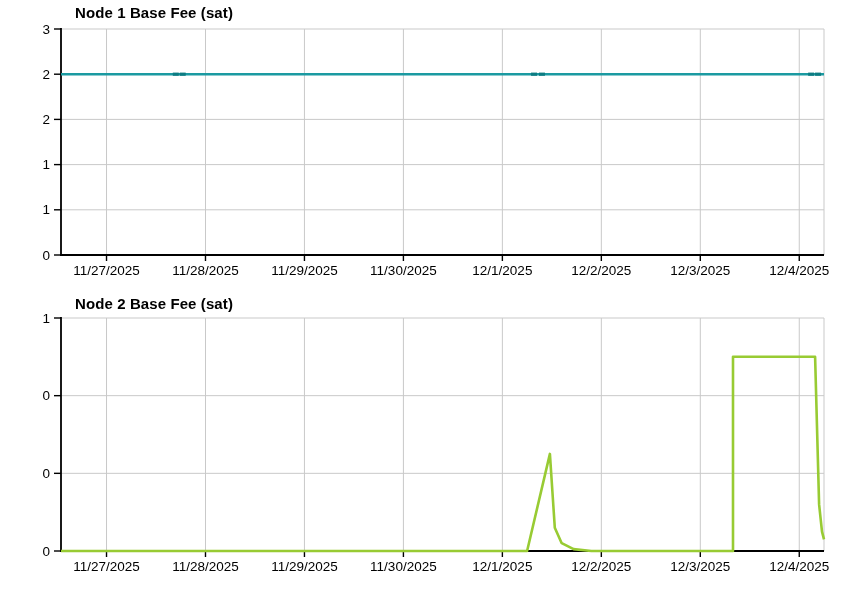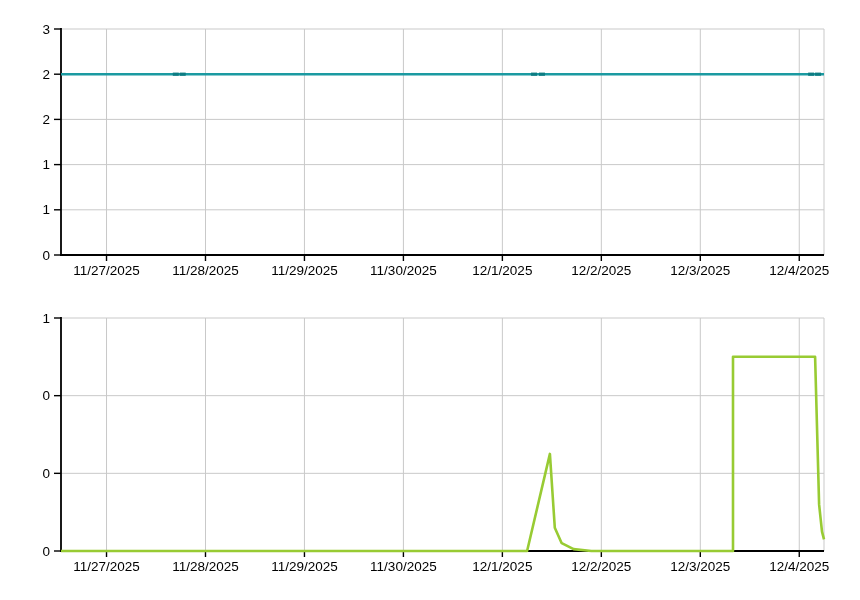--- a/index.html
+++ b/index.html
@@ -7,20 +7,22 @@
         font-family:"Liberation Sans", sans-serif;}
   .chart-title{position:absolute;left:75px;font-size:15px;font-weight:700;color:#000;
         letter-spacing:0.1px;white-space:nowrap;}
   #plot-svg{position:absolute;left:0;top:0;}
   text{font-family:"Liberation Sans", sans-serif;}
 </style>
 </head>
 <body>
 
 <div class="page">
+  <div class="chart-title" style="top:4px">Node 1 Base Fee (sat)</div>
+  <div class="chart-title" style="top:295px">Node 2 Base Fee (sat)</div>
   <svg id="plot-svg" width="860" height="600" viewBox="0 0 860 600">
       <g>
         <line x1="106.52269779507134" y1="29" x2="106.52269779507134" y2="255" stroke="#c9c9c9" stroke-width="1"></line>
         <line x1="205.48508430609598" y1="29" x2="205.48508430609598" y2="255" stroke="#c9c9c9" stroke-width="1"></line>
         <line x1="304.4474708171206" y1="29" x2="304.4474708171206" y2="255" stroke="#c9c9c9" stroke-width="1"></line>
         <line x1="403.4098573281453" y1="29" x2="403.4098573281453" y2="255" stroke="#c9c9c9" stroke-width="1"></line>
         <line x1="502.37224383916987" y1="29" x2="502.37224383916987" y2="255" stroke="#c9c9c9" stroke-width="1"></line>
         <line x1="601.3346303501946" y1="29" x2="601.3346303501946" y2="255" stroke="#c9c9c9" stroke-width="1"></line>
         <line x1="700.2970168612192" y1="29" x2="700.2970168612192" y2="255" stroke="#c9c9c9" stroke-width="1"></line>
         <line x1="799.2594033722438" y1="29" x2="799.2594033722438" y2="255" stroke="#c9c9c9" stroke-width="1"></line>

